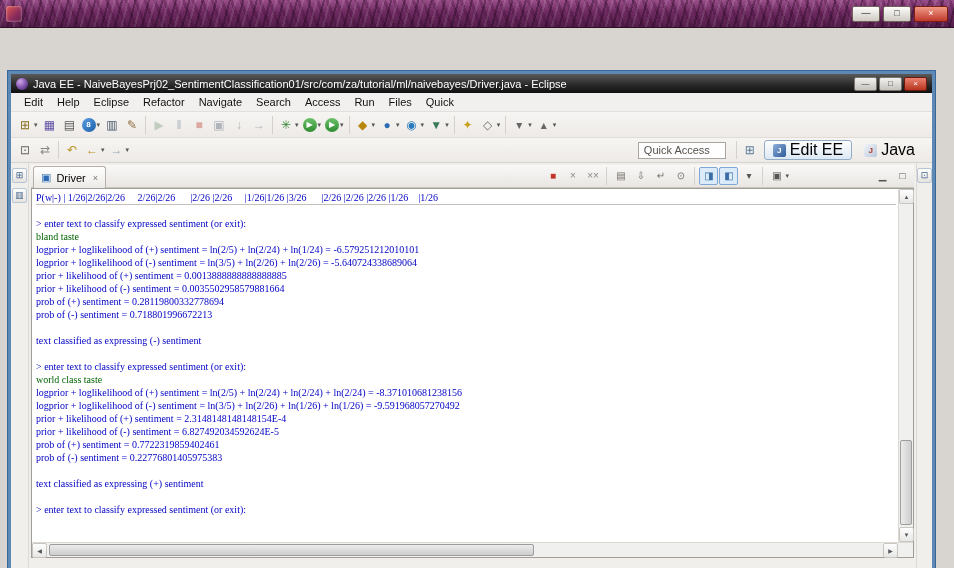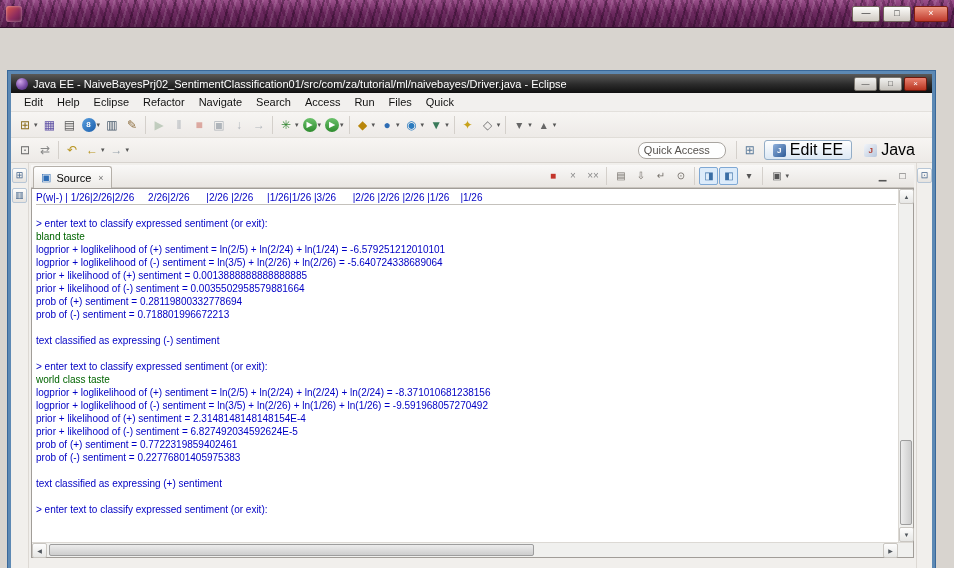--- a/index.html
+++ b/index.html
@@ -56,21 +56,21 @@
   .tbtn { display:flex; align-items:center; height:20px; padding:0 1px; border:1px solid transparent;
     border-radius:2px; background:transparent; font:inherit; }
   .tbtn .tbi { width:16px;height:16px;display:flex;align-items:center;justify-content:center;font-size:12px;line-height:1; }
   .tbi.circle { width:14px;height:14px;border-radius:50%;font-size:8px; }
   .tbtn .dd { font-size:7px; color:#555; margin-left:1px; }
   .tbtn.dis { opacity:.42; }
   .tbtn.toggled { background:#dcebfa; border-color:#7fa8d4; }
   .tb-sep { width:1px; height:18px; background:#d4d0cb; margin:0 3px; flex:0 0 auto; }
   .tb-spacer { width:80px; flex:0 0 auto; }
 
-  .quick-access { width:88px; height:17px; border:1px solid #a9a5a0; border-radius:8px; background:#fefefe;
+  .quick-access { width:88px; height:17px; border:1px solid #a9a5a0; border-radius:0; background:#fefefe;
     color:#55514d; font-size:11px; line-height:15px; padding-left:5px; margin:0 7px; white-space:nowrap; overflow:hidden; }
 
   .persp-area { display:flex; align-items:center; gap:3px; margin-left:4px; }
   .persp { display:flex; align-items:center; gap:4px; height:20px; padding:0 8px; font-size:11px;
     border-radius:3px; border:1px solid transparent; background:none; font:inherit; }
   .persp.active { background:linear-gradient(#fefefe,#dce8f4); border-color:#93adc7; }
   .persp-icon { width:13px;height:13px;border-radius:2px;display:flex;align-items:center;justify-content:center;
     font-size:8px;font-weight:bold;color:#fff; }
   .persp-icon.javaee { background:linear-gradient(135deg,#8fb0dc,#2c5a96); }
   .persp-icon.java { background:linear-gradient(135deg,#f2f5f9,#b9c8dd); color:#b03a2e; }
@@ -96,21 +96,21 @@
   .vtbtn { height:18px; padding:0 1px; }
   .vtbtn .tbi { width:15px; height:15px; font-size:10px; }
 
   .console-desc { height:17px; flex:0 0 auto; background:#fff; font-size:11px; padding:2px 0 0 6px; color:#000;
     white-space:nowrap; overflow:hidden; }
 
   .console-widget { flex:1; display:flex; flex-direction:column; border:1px solid #a19d98;
     background:#fff; min-height:0; margin-bottom:14px; }
   .console-row { flex:1; display:flex; min-height:0; }
   .console-text { flex:1; overflow:hidden; padding:2px 0 0 4px;
-    font-family:Liberation Sans, sans-serif; font-size:10px; white-space:pre; }
+    font-family:Liberation Serif, serif; font-size:10px; white-space:pre; }
   .console-line { height:13px; line-height:13px; }
   .console-line.k-out { color:#0000c4; }
   .console-line.k-in { color:#006400; }
   .console-rule { height:13px; border-top:1px solid #c4c1bc; margin-right:2px; }
 
   .vscroll { width:15px; flex:0 0 auto; background:#f0f0ee; border-left:1px solid #dcd9d4;
     display:flex; flex-direction:column; }
   .hscroll { height:15px; flex:0 0 auto; background:#f0f0ee; border-top:1px solid #dcd9d4; display:flex; }
   .sb-arrow { width:15px; height:15px; flex:0 0 auto; display:flex; align-items:center; justify-content:center;
     font-size:6px; color:#50565c; background:linear-gradient(#fdfdfd,#e7e7e5); border:1px solid #c9c6c1; border-radius:2px; }
@@ -303,21 +303,21 @@
             </button>
             <button class="tbtn stripbtn">
               <span class="tbi" style="color: rgb(68, 101, 140);">▥</span>
             </button>
           </div>
 
         <div class="console-view">
           <div class="tabbar">
             <div class="tab">
               <span class="tab-icon">▣</span>
-              <span>Source</span>
+              <span>Driver</span>
               <span class="tab-close">×</span>
             </div>
             <div class="view-toolbar" id="console-toolbar">
                 <button class="tbtn vtbtn">
                   <span class="tbi" style="color: rgb(195, 53, 43);">■</span>
                 </button>
                 <button class="tbtn vtbtn">
                   <span class="tbi" style="color: rgb(138, 138, 138);">×</span>
                 </button>
                 <button class="tbtn vtbtn">

